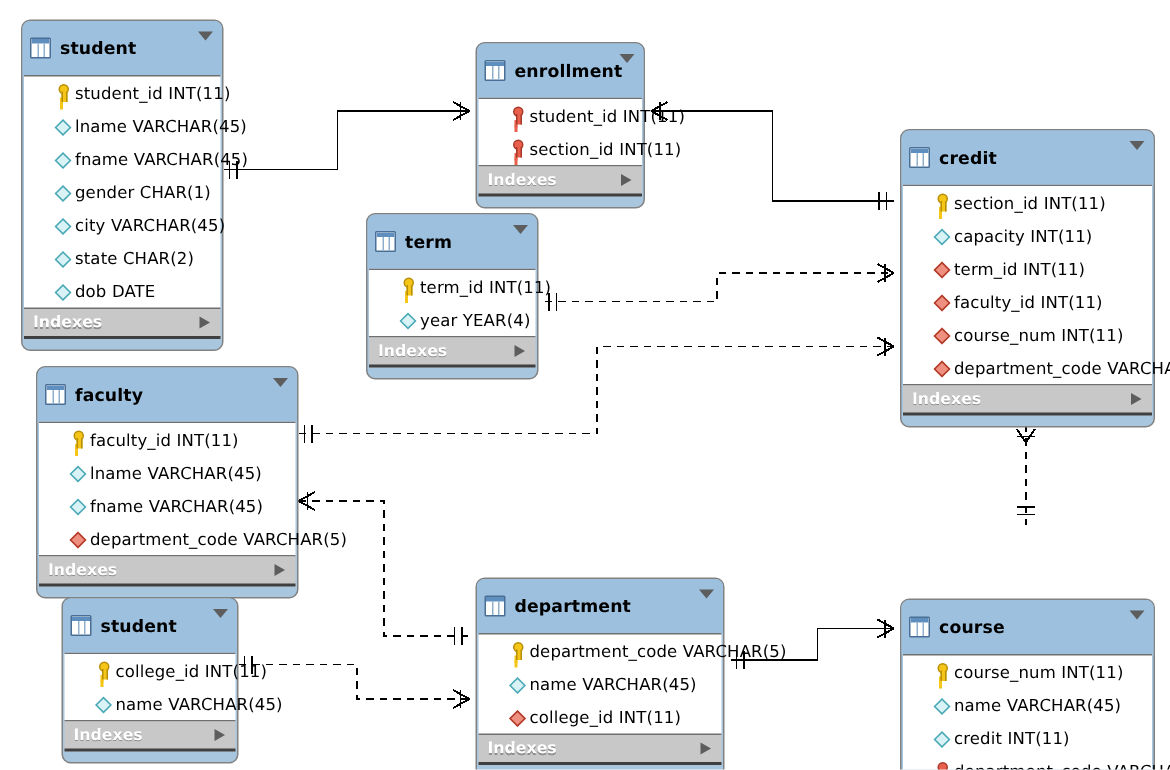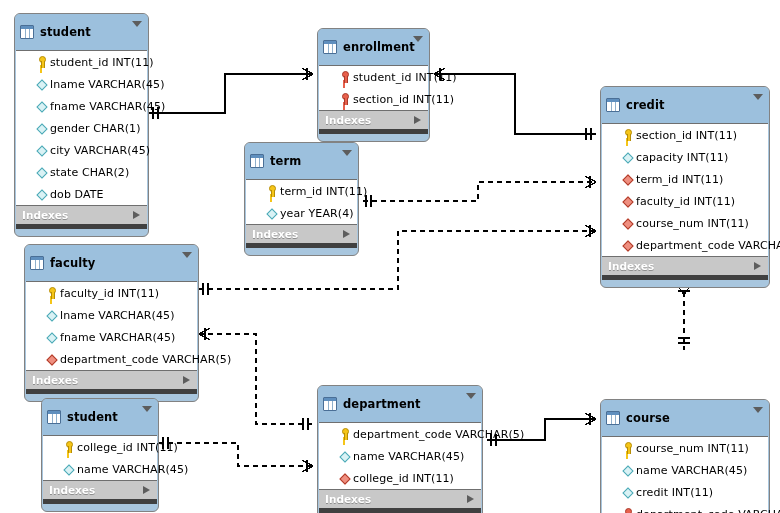--- a/index.html
+++ b/index.html
@@ -103,21 +103,21 @@
     transform:rotate(45deg);
   }
   .g-fk:before{ 
     content:"";position:absolute;left:2px;top:3px;width:6px;height:6px;
     background:#ef8f80;border:1px solid #b03a27;
     transform:rotate(45deg);
   }
   .idx{
     height:18px;
     background:#c8c8c8;
-    border-bottom:5px solid #404040;
+    border-bottom:2px solid #404040;
     margin:0 1px;
     display:flex;align-items:center;
     padding:0 5px 0 6px;
     position:relative;
   }
   .idx .ilabel{
     color:#ffffff;font-weight:bold;font-size:10.5px;
     text-shadow:0 1px 0 #8e8e8e;
   }
   .idx .iarrow{

